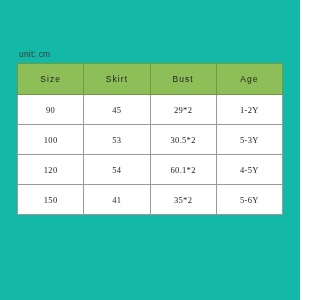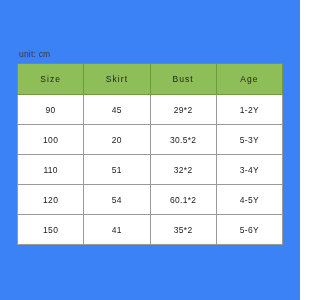--- a/index.html
+++ b/index.html
@@ -14,21 +14,21 @@
     overflow: hidden;
     position: relative;
   }
 
   .page {
     position: absolute;
     left: 0;
     top: 0;
     width: 300px;
     height: 300px;
-    background: #3b82f6;
+    background: #14b8a6;
   }
 
   .unit-note {
     position: absolute;
     left: 19px;
     top: 49px;
     font-size: 8.5px;
     color: #3a3a3a;
     letter-spacing: 0.2px;
     white-space: nowrap;
@@ -61,20 +61,21 @@
     font-size: 8.5px;
     letter-spacing: 1.1px;
   }
 
   .size-table tbody td {
     height: 29px;
     background: #ffffff;
     color: #1a1a1a;
     font-size: 8.5px;
     letter-spacing: 0.3px;
+    font-family: Liberation Serif, serif;
   }
 </style>
 </head>
 <body>
 
 <div class="page">
 
   <div class="unit-note">unit: cm</div>
 
   <table class="size-table">
@@ -88,29 +89,23 @@
     </thead>
     <tbody>
       <tr>
         <td>90</td>
         <td>45</td>
         <td>29*2</td>
         <td>1-2Y</td>
       </tr>
       <tr>
         <td>100</td>
-        <td>20</td>
+        <td>53</td>
         <td>30.5*2</td>
         <td>5-3Y</td>
-      </tr>
-      <tr>
-        <td>110</td>
-        <td>51</td>
-        <td>32*2</td>
-        <td>3-4Y</td>
       </tr>
       <tr>
         <td>120</td>
         <td>54</td>
         <td>60.1*2</td>
         <td>4-5Y</td>
       </tr>
       <tr>
         <td>150</td>
         <td>41</td>

